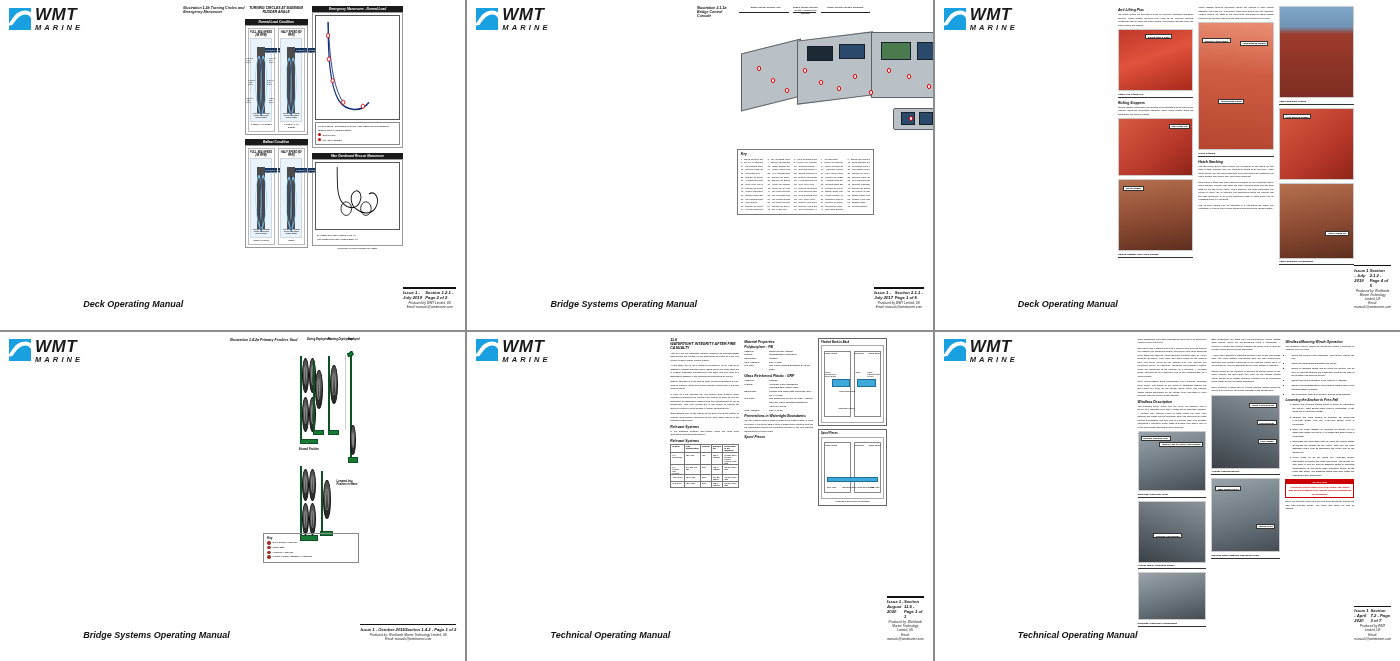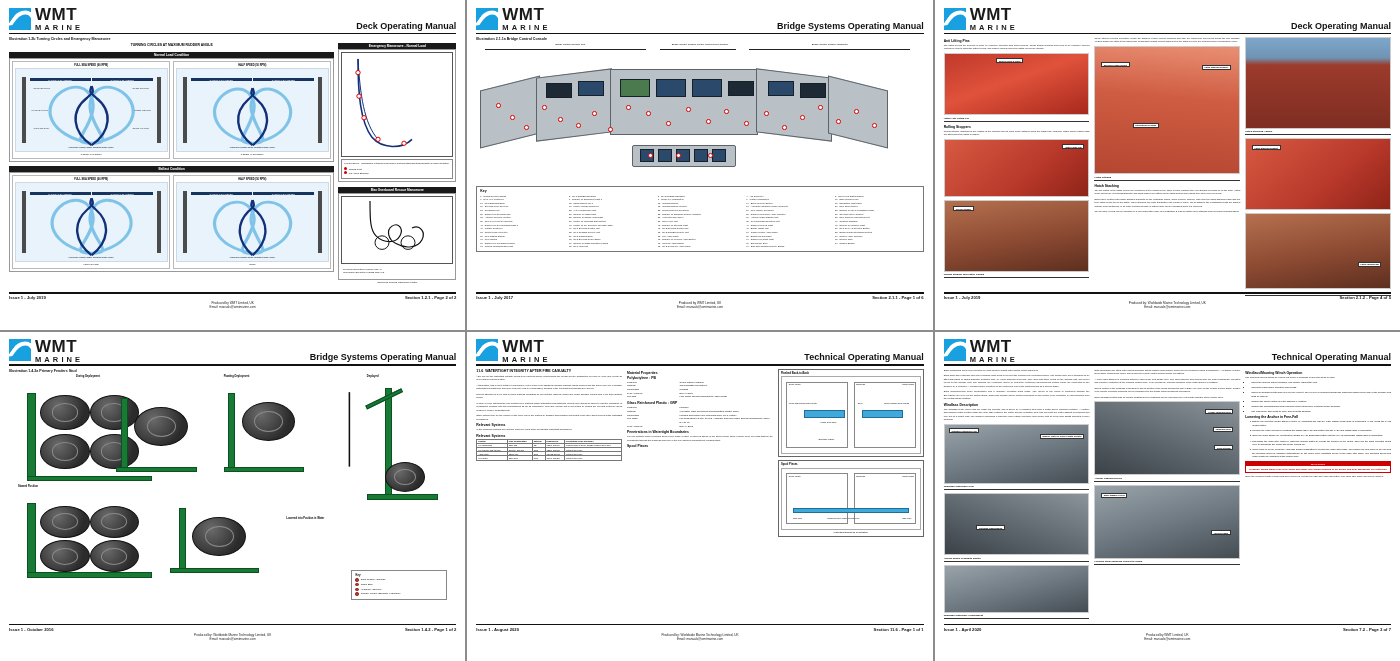--- a/index.html
+++ b/index.html
@@ -17,21 +17,22 @@
     gap:2px;
     width:1400px; height:661px;
     background:#8c8c8c;
   }
   .page {
     background:#ffffff;
     position:relative;
     overflow:hidden;
     padding:6px 9px 20px 9px;
     display:flex;
-    flex-direction:column;
+    flex-direction:row;
+    font-style:italic;
   }
   
   .hdr { display:flex; align-items:flex-start; justify-content:space-between; }
   .logo { display:flex; align-items:center; gap:4px; }
   .logo-mark {
     width:22px; height:22px; background:#19a0e0; position:relative; flex:0 0 auto;
   }
   .logo-mark:before{
     content:""; position:absolute; left:3px; top:2px; width:16px; height:17px;
     border-radius:50% 50% 50% 0/60% 60% 40% 40%;

